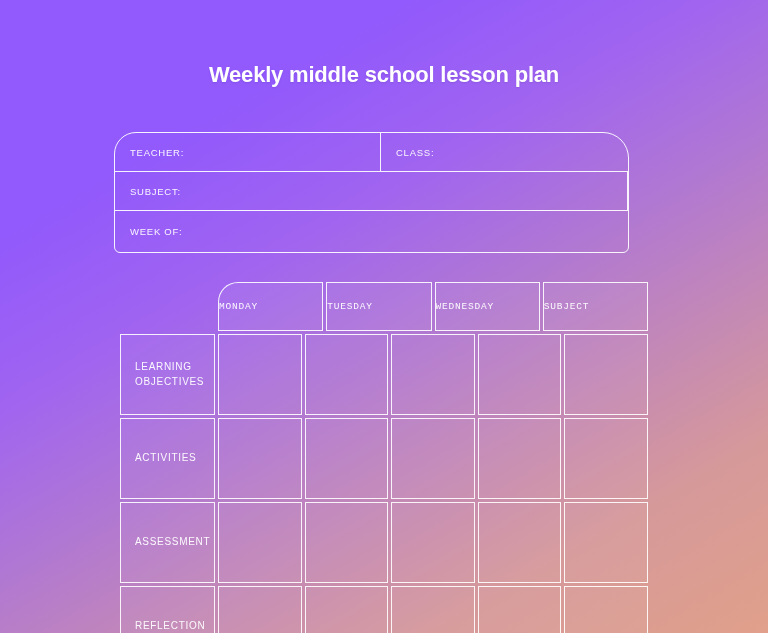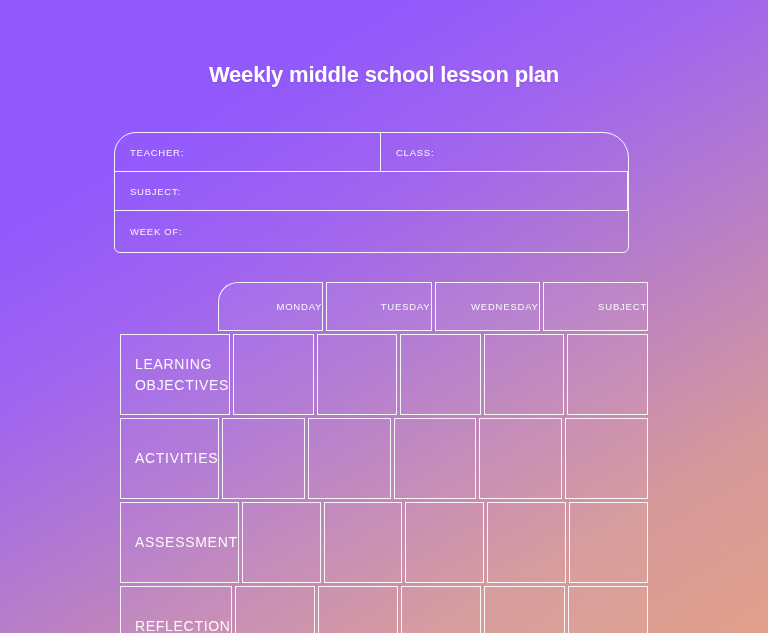--- a/index.html
+++ b/index.html
@@ -105,22 +105,23 @@
   .header-row { height: 49px; }
   .header-row .label-col {
     border: none;
     background: transparent;
   }
   .head-cell {
     height: 100%;
     border: 1.5px solid rgba(255,255,255,0.9);
     display: flex;
     align-items: center;
-    justify-content: flex-end;
+    justify-content: flex-start;
     background: rgba(255,255,255,0.055);
+    font-family: Liberation Mono, monospace;
   }
   .head-cell.first { border-top-left-radius: 20px; }
 
   .day-label {
     font-size: 9.5px;
     letter-spacing: 0.8px;
     color: rgba(255,255,255,0.95);
   }
 
   
@@ -128,21 +129,21 @@
 
   .row-label-cell {
     height: 100%;
     border: 1.5px solid rgba(255,255,255,0.9);
     display: flex;
     align-items: center;
     padding-left: 14px;
     background: rgba(255,255,255,0.045);
   }
   .row-label {
-    font-size: 14px;
+    font-size: 10px;
     letter-spacing: 0.7px;
     line-height: 1.45;
     color: rgba(255,255,255,0.95);
   }
 
   .entry-cell {
     height: 100%;
     border: 1.5px solid rgba(255,255,255,0.9);
     background: rgba(255,255,255,0.045);
   }

